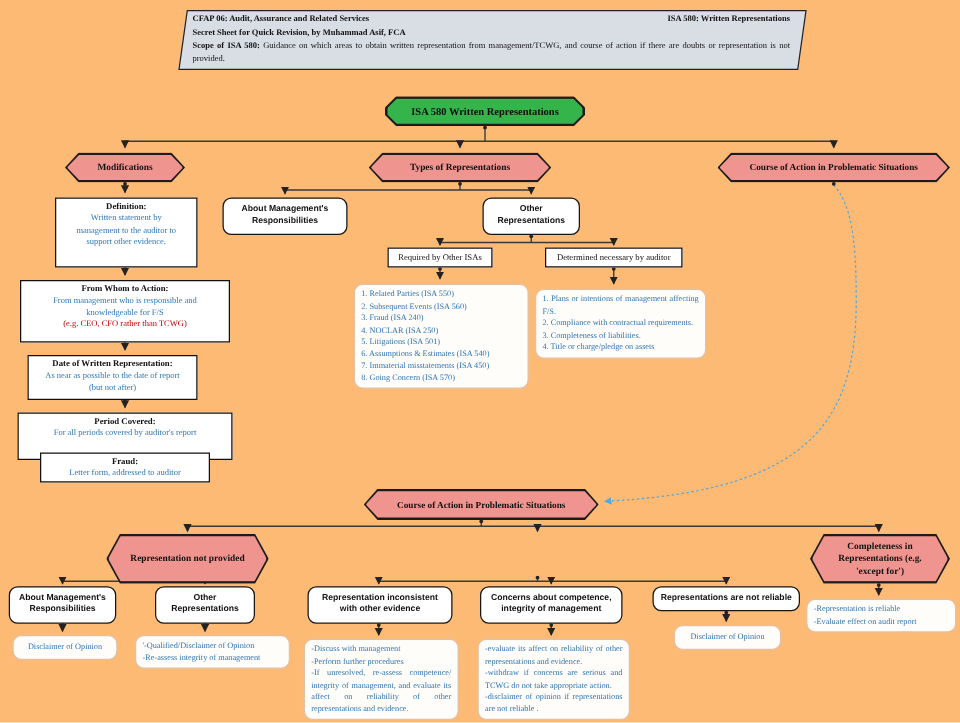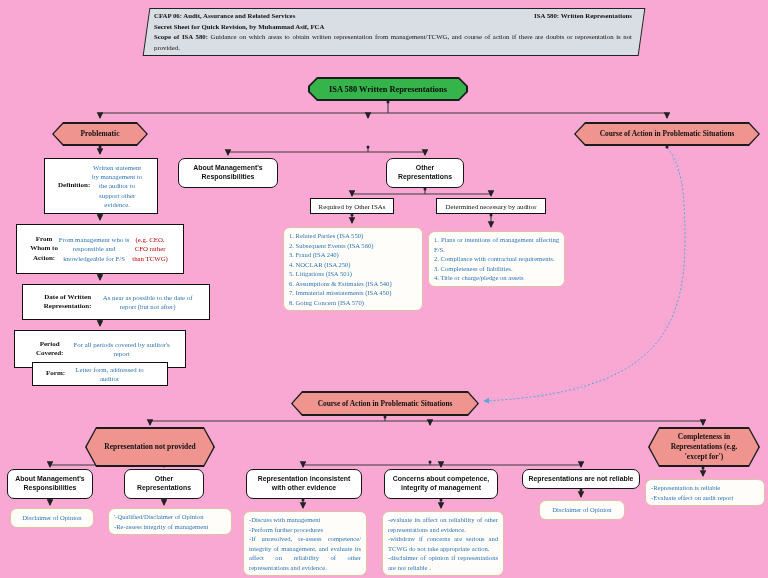--- a/index.html
+++ b/index.html
@@ -1,16 +1,16 @@
 <!DOCTYPE html>
 <html style="--pink: #ef948f; --green: #35b44c; --blue_text: #2e75b6; --red_text: #c00000; --tan_border: #e2c0a4; --header_bg: #d9dde4;"><head>
 <meta charset="utf-8">
 <style>
   html,body { margin:0; padding:0; background:#fff; }
-  .canvas { position:relative; width:768px; height:578px; background:#f9a8d4;
+  .canvas { position:relative; width:768px; height:578px; background:#fdba74;
             font-family:"Liberation Serif", serif; overflow:hidden; }
   .wires { position:absolute; left:0; top:0; z-index:0; }
 
   
   .header-skew { position:absolute; left:146px; top:8px; width:494px; height:46px;
                  background:var(--header_bg); border:1.2px solid #222; transform:skewX(-8deg); z-index:1; }
   .header-content { position:absolute; left:154px; top:11px; width:478px; font-size:6.8px;
                     line-height:1.55; color:#111; z-index:2; }
   .hrow1 { display:flex; justify-content:space-between; font-weight:bold; }
   .hrow2 { font-weight:bold; }
@@ -32,21 +32,21 @@
   .octa { position:absolute; z-index:2; }
   .octa .b { position:absolute; inset:0; background:#1c1c1c;
              clip-path:polygon(0 9px, 9px 0, calc(100% - 9px) 0, 100% 9px, 100% calc(100% - 9px), calc(100% - 9px) 100%, 9px 100%, 0 calc(100% - 9px)); }
   .octa .f { position:absolute; inset:1.7px; background:var(--green);
              clip-path:polygon(0 8px, 8px 0, calc(100% - 8px) 0, 100% 8px, 100% calc(100% - 8px), calc(100% - 8px) 100%, 8px 100%, 0 calc(100% - 8px)); }
   .octa .t { position:relative; width:100%; height:100%; display:flex; align-items:center; justify-content:center;
              font-weight:bold; font-size:8.4px; white-space:nowrap; color:#0b0b0b; z-index:1; }
 
   
   .wbox { position:absolute; z-index:2; box-sizing:border-box; background:#fff; border:1.7px solid #111;
-          display:flex; flex-direction:row; align-items:center; justify-content:flex-end;
+          display:flex; flex-direction:column; align-items:center; justify-content:flex-start;
           text-align:center; padding:2px 13px; }
   .wbox .ti { font-weight:bold; font-size:7px; color:#111; line-height:1.35; }
   .wbox .bd { font-size:6.8px; color:var(--blue_text); line-height:1.35; }
   .wbox .nt { font-size:6.8px; color:var(--red_text); line-height:1.35; }
 
   
   .plainbox { position:absolute; z-index:2; box-sizing:border-box; background:#fff; border:1.1px solid #111;
               font-size:6.9px; display:flex; align-items:center; justify-content:center; text-align:center;
               padding:1px 2px; white-space:nowrap; color:#111; }
 
@@ -154,47 +154,52 @@
 
   <div class="octa" style="left:308px;top:77px;width:160px;height:24px;">
     <div class="b"></div>
     <div class="f"></div>
     <div class="t">ISA 580 Written Representations</div>
   </div>
 
   <div class="hexa" style="left:52px;top:122px;width:96px;height:24px;">
     <div class="b"></div>
       <div class="f"></div>
-    <div class="t">Problematic</div>
+    <div class="t">Modifications</div>
+  </div>
+  <div class="hexa" style="left:295px;top:122px;width:146px;height:24px;">
+    <div class="b"></div>
+      <div class="f"></div>
+    <div class="t">Types of Representations</div>
   </div>
   <div class="hexa nowrap" style="left:574px;top:122px;width:186px;height:24px;">
     <div class="b"></div>
       <div class="f"></div>
     <div class="t">Course of Action in Problematic Situations</div>
   </div>
 
   <div class="wbox" style="left:44px;top:158px;width:114px;height:56px;">
     <div class="ti">Definition:</div>
     <div class="bd">Written statement by management to the auditor to support other evidence.</div>
   </div>
   <div class="wbox" style="left:16px;top:224px;width:168px;height:50px;">
     <div class="ti">From Whom to Action:</div>
     <div class="bd">From management who is responsible and knowledgeable for F/S</div>
     <div class="nt">(e.g. CEO, CFO rather than TCWG)</div>
   </div>
-  <div class="wbox" style="left:22px;top:284px;width:188px;height:36px;">
+  <div class="wbox" style="left:22px;top:284px;width:136px;height:36px;">
     <div class="ti">Date of Written Representation:</div>
     <div class="bd">As near as possible to the date of report (but not after)</div>
   </div>
   <div class="wbox" style="left:14px;top:330px;width:172px;height:38px;">
     <div class="ti">Period Covered:</div>
     <div class="bd">For all periods covered by auditor's report</div>
   </div>
   <div class="wbox" style="left:32px;top:362px;width:136px;height:24px;">
-    <div class="ti">Form:</div>
+    <div class="ti">Fraud:</div>
     <div class="bd">Letter form, addressed to auditor</div>
   </div>
 
   <div class="rbox" style="left:178px;top:158px;width:100px;height:30px;">About Management's Responsibilities</div>
   <div class="rbox" style="left:386px;top:158px;width:78px;height:30px;">Other Representations</div>
   <div class="plainbox" style="left:310px;top:198px;width:84px;height:16px;">Required by Other ISAs</div>
   <div class="plainbox" style="left:436px;top:198px;width:110px;height:16px;">Determined necessary by auditor</div>
   <div class="tbox" style="left:283px;top:227px;width:140px;">
       <div>1. Related Parties (ISA 550)</div>
       <div>2. Subsequent Events (ISA 560)</div>

